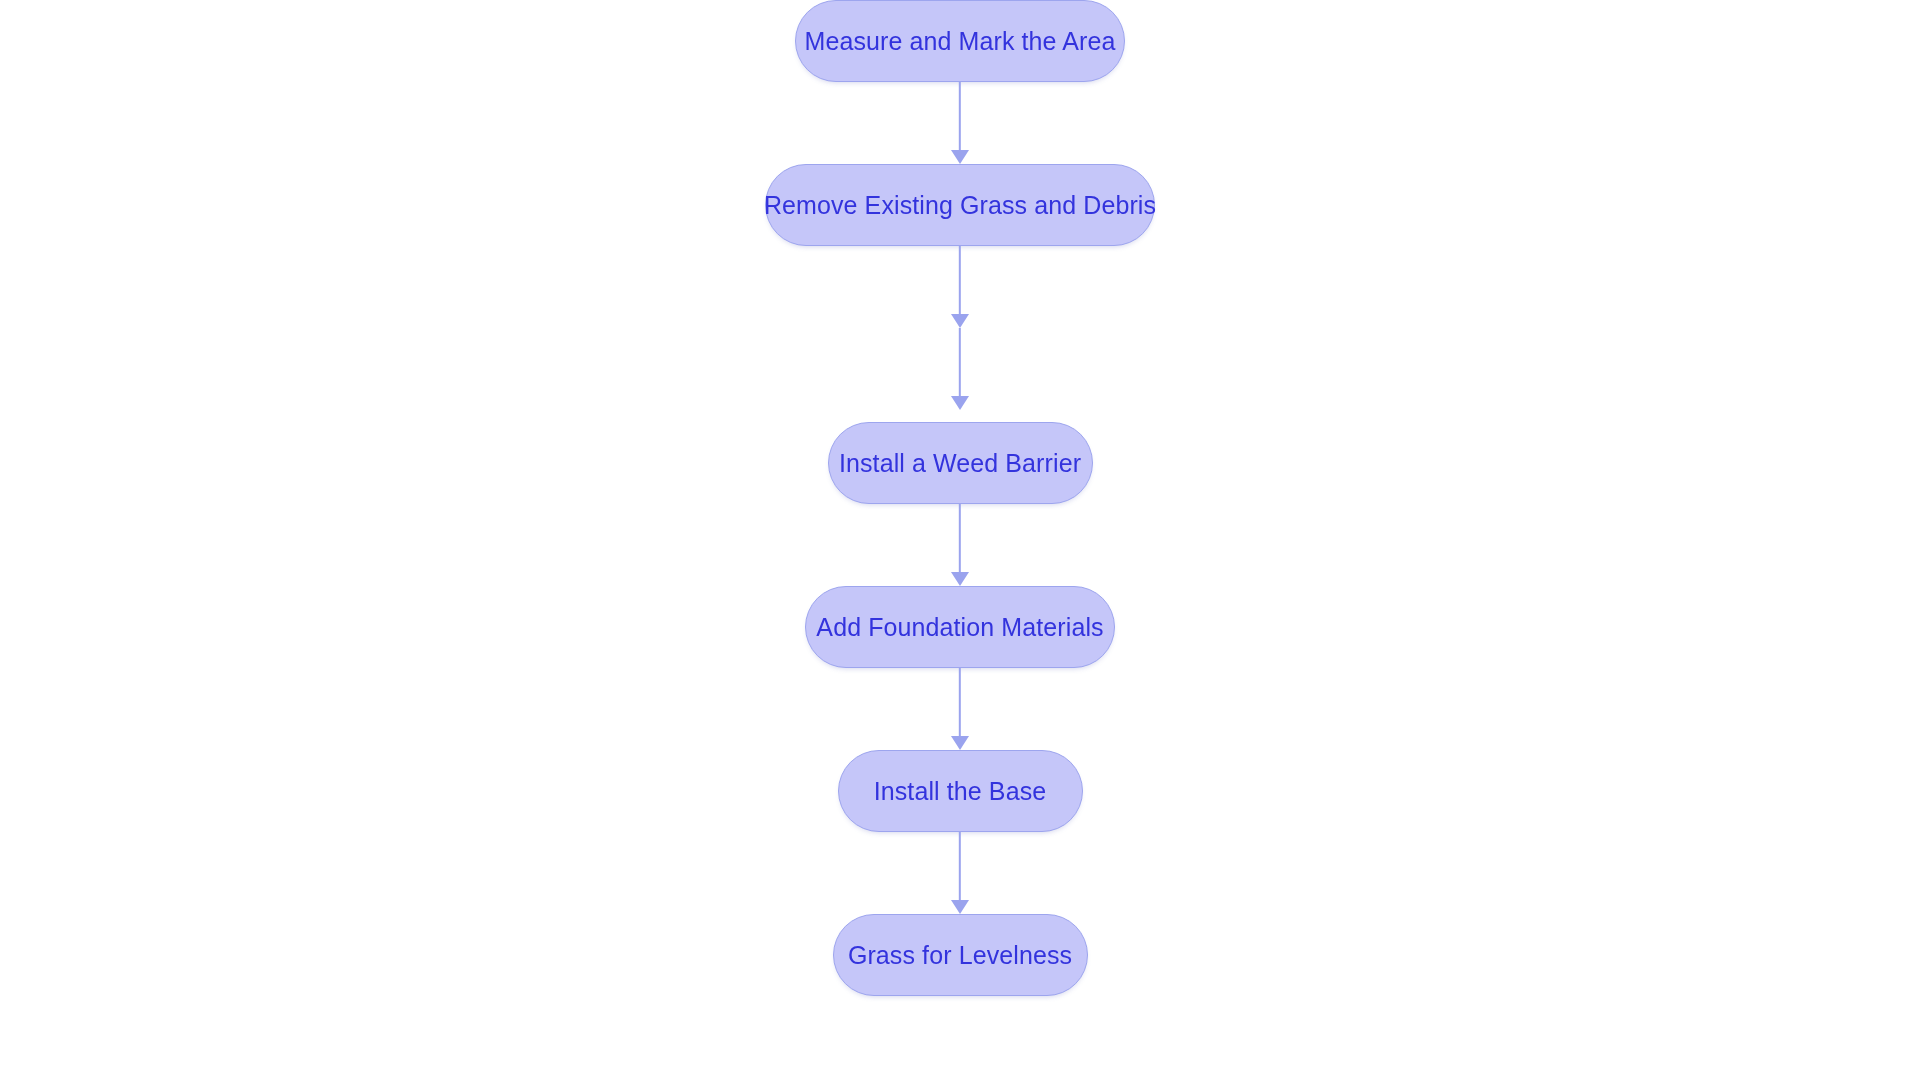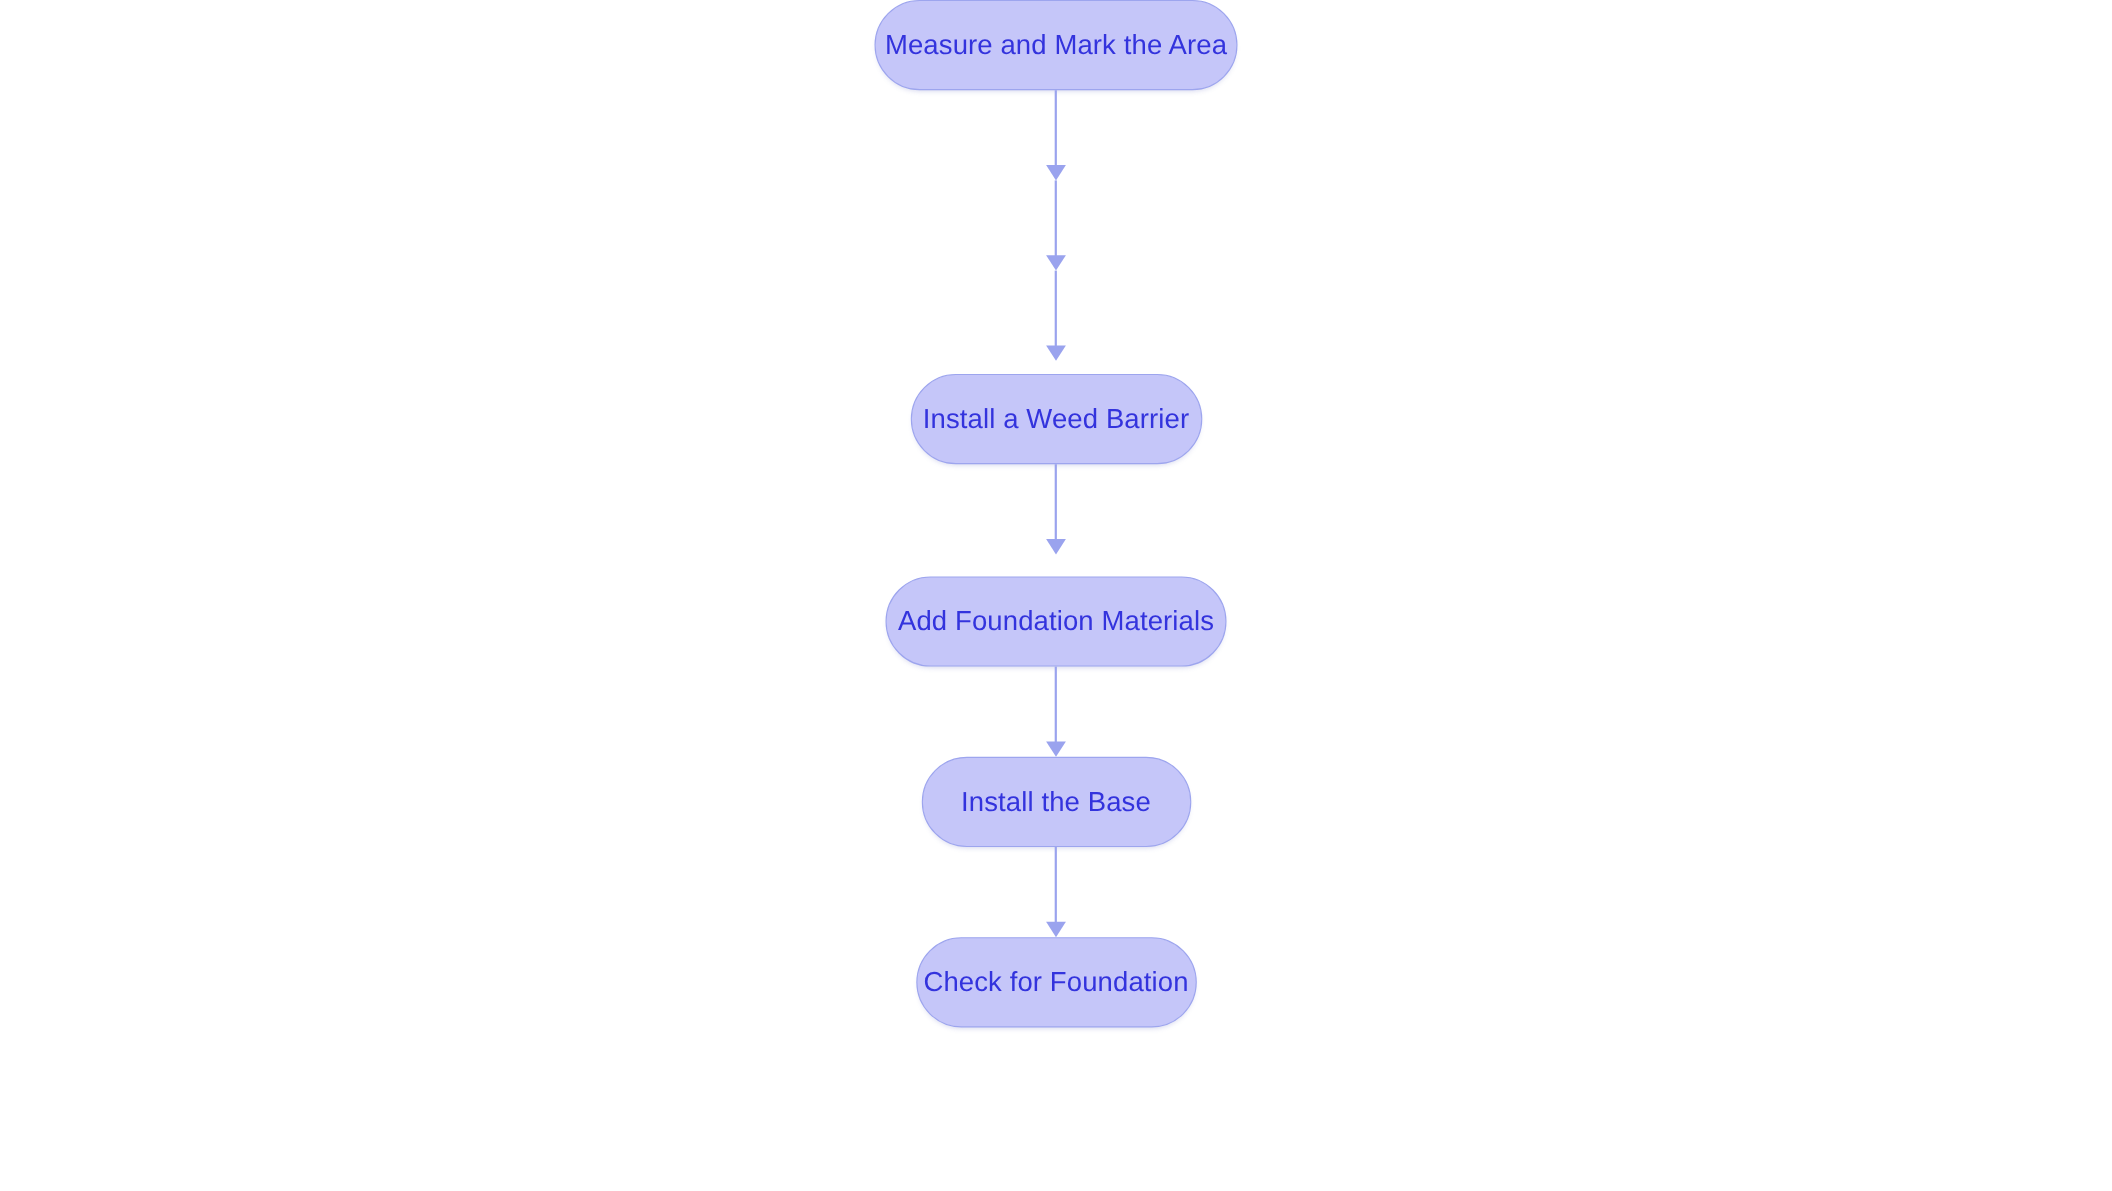--- a/index.html
+++ b/index.html
@@ -89,41 +89,46 @@
     border-left: 9.5px solid transparent;
     border-right: 9.5px solid transparent;
     border-top: 14px solid #9aa3ee;
   }
 
   
   .node.w-0 { width: 330px; }
   .node.w-1 { width: 390px; }
   .node.w-2 { width: 240px; }
   .node.w-3 { width: 265px; margin-top: 12px; }
-  .node.w-4 { width: 310px; margin-top: 20px; }
+  .node.w-4 { width: 310px; }
   .node.w-5 { width: 245px; }
   .node.w-6 { width: 255px; }
 </style>
 </head>
 <body>
 
 <div id="flowchart-canvas">
   <div class="flow-column">
 
     <div class="flow-step">
       <div class="node w-0">
         <span class="node-label">Measure and Mark the Area</span>
       </div>
     </div>
 
     <div class="connector">
       <div class="connector-line"></div>
       <div class="connector-arrow"></div>
     </div>
 
+    <div class="flow-step">
+      <div class="node w-1">
+        <span class="node-label">Remove Existing Grass and Debris</span>
+      </div>
+    </div>
 
     <div class="connector">
       <div class="connector-line"></div>
       <div class="connector-arrow"></div>
     </div>
 
 
     <div class="connector">
       <div class="connector-line"></div>
       <div class="connector-arrow"></div>
@@ -157,18 +162,18 @@
       </div>
     </div>
 
     <div class="connector">
       <div class="connector-line"></div>
       <div class="connector-arrow"></div>
     </div>
 
     <div class="flow-step">
       <div class="node w-6">
-        <span class="node-label">Check for Foundation</span>
+        <span class="node-label">Grass for Levelness</span>
       </div>
     </div>
 
   </div>
 </div>
 
 </body></html>

